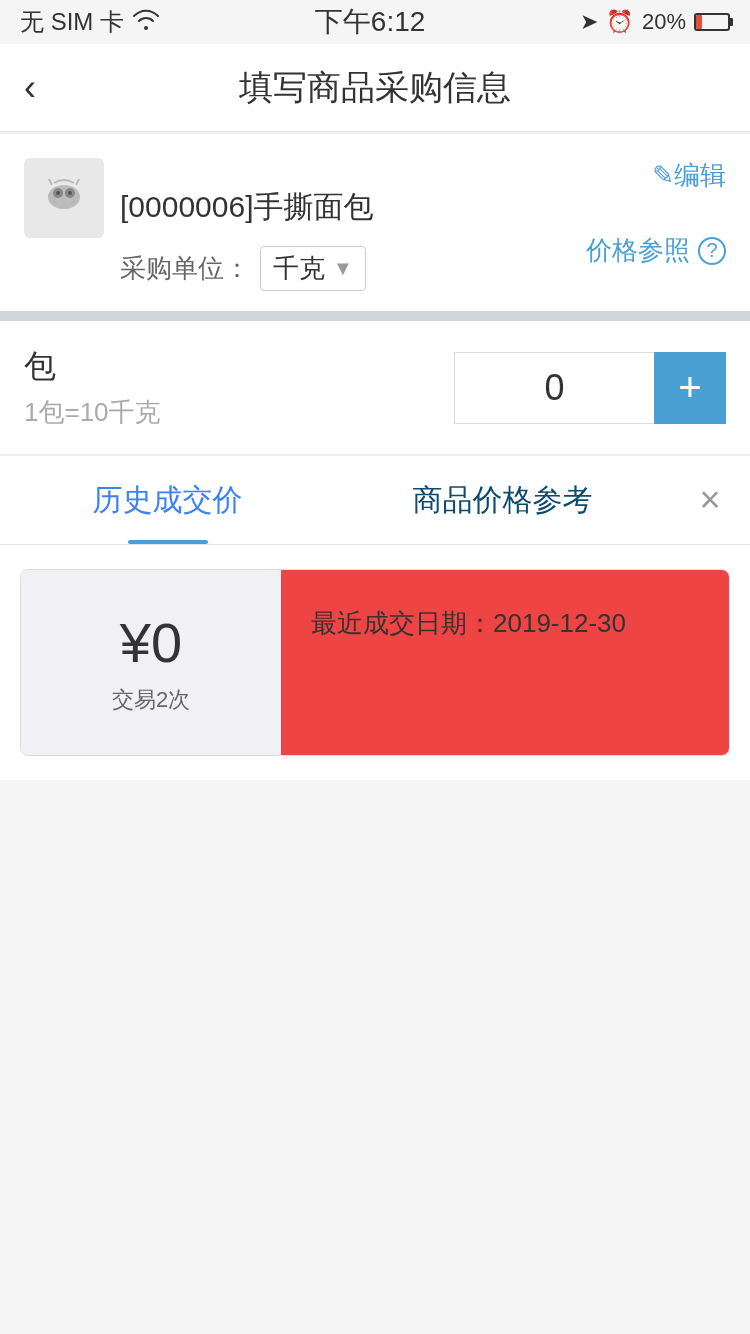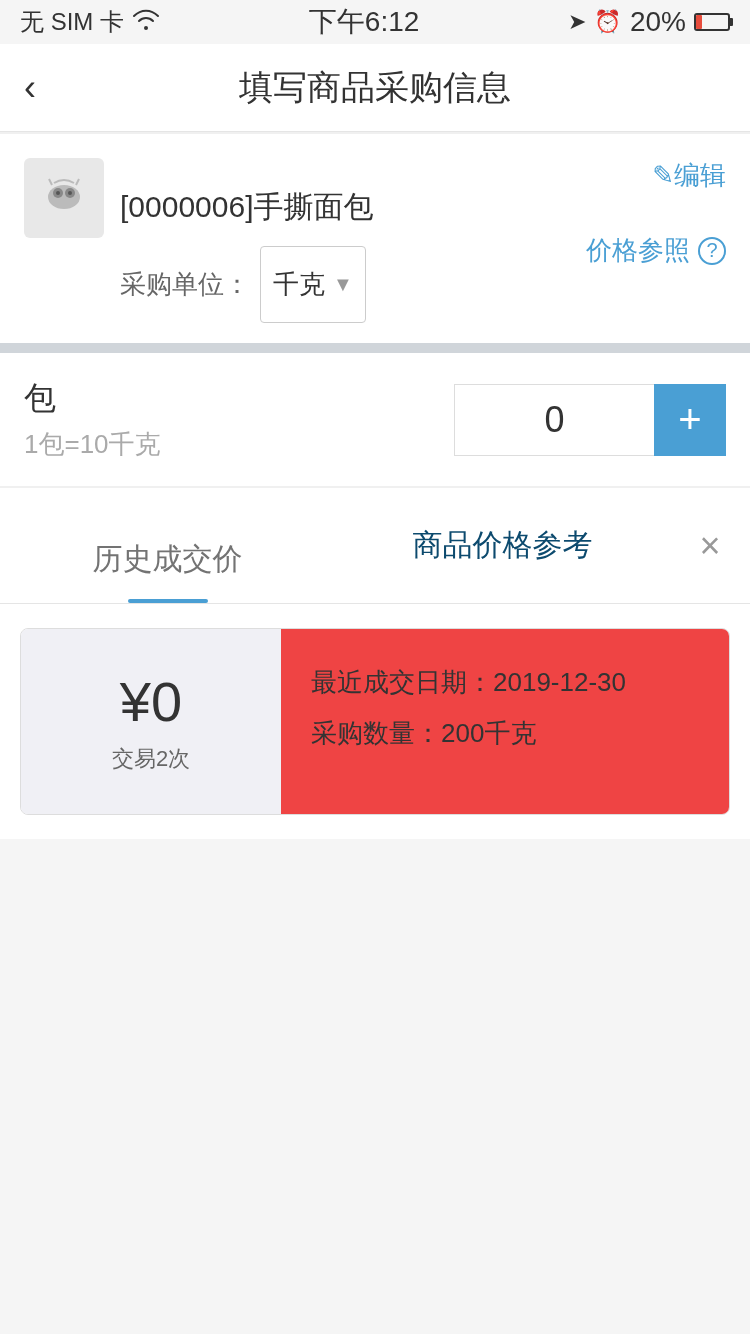--- a/index.html
+++ b/index.html
@@ -142,21 +142,21 @@
     }
     .unit-label {
       font-size: 26px;
       color: #666;
     }
     .unit-select {
       display: flex;
       align-items: center;
       border: 1px solid #ccc;
       border-radius: 4px;
-      padding: 20px 12px;
+      padding: 4px 12px;
       font-size: 26px;
       color: #333;
       gap: 8px;
       background: #fff;
     }
     .unit-arrow {
       font-size: 20px;
       color: #999;
     }
     .edit-link {
@@ -272,22 +272,21 @@
       height: 88px;
       display: flex;
       align-items: center;
       justify-content: center;
       font-size: 30px;
       color: #0c4a6e;
       cursor: pointer;
       position: relative;
     }
     .tab-item.active {
-      color: #737373;
-      margin-top: 27px;
+      color: #3b82f6;
     }
     .tab-item.active::after {
       content: '';
       position: absolute;
       bottom: 0;
       left: 50%;
       transform: translateX(-50%);
       width: 80px;
       height: 4px;
       background: #4a9fd4;
@@ -365,21 +364,21 @@
         <path d="M14 18a2 2 0 1 1 0 4 2 2 0 0 1 0-4z" fill="#333"></path>
         <path d="M7 13c1.9-1.9 4.5-3 7-3s5.1 1.1 7 3" stroke="#333" stroke-width="2" fill="none" stroke-linecap="round"></path>
         <path d="M2 8c3.3-3.3 7.8-5.3 12-5.3s8.7 2 12 5.3" stroke="#333" stroke-width="2" fill="none" stroke-linecap="round"></path>
       </svg>
     </span>
   </div>
   <div class="status-center">下午6:12</div>
   <div class="status-right">
     <span style="font-size:22px;">➤</span>
     <span style="font-size:22px;">⏰</span>
-    <span style="font-size:28px;">20%</span>
+    <span style="font-size:22px;">20%</span>
     <span>
       <span class="battery-icon">
           <span class="battery-fill"></span>
         </span>
     </span>
   </div>
 </div>
 
 <div class="nav-bar">
   <div class="nav-back">‹</div>
@@ -458,21 +457,18 @@
         <div class="price-amount">
           <span>¥</span><span>0</span>
         </div>
         <div class="price-count">交易2次</div>
       </div>
 
       <div class="price-card-right">
         <div class="price-detail-row">
           <span>最近成交日期：</span><span>2019-12-30</span>
         </div>
-        <div class="price-detail-row">
-          <span>采购数量：</span><span>200千克</span>
-        </div>
       </div>
     </div>
   </div>
 </div>
 
 <div class="lower-bg"></div>
 
 </body></html>

